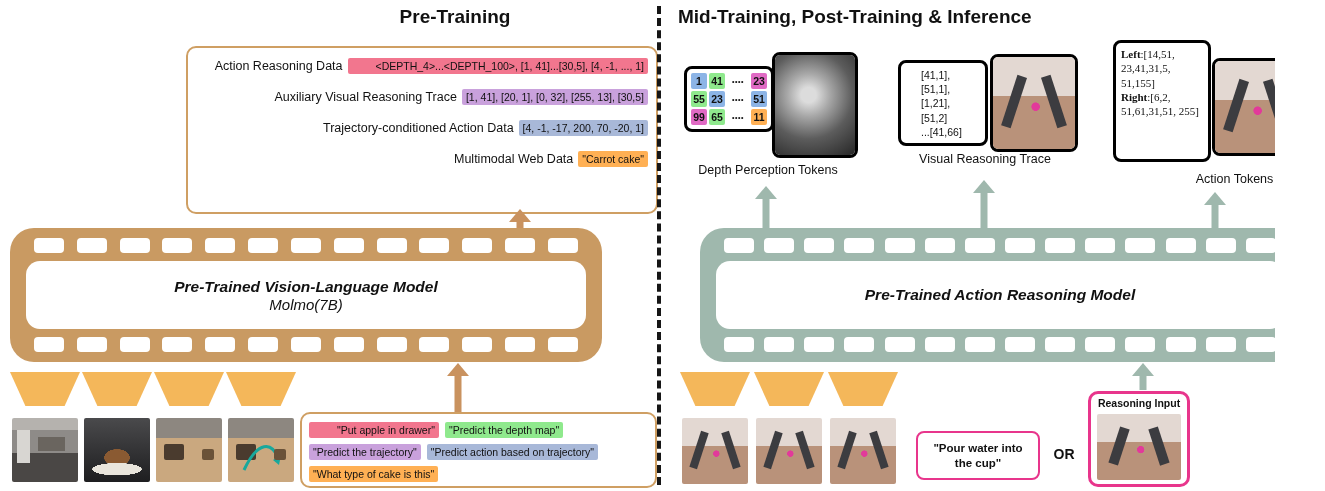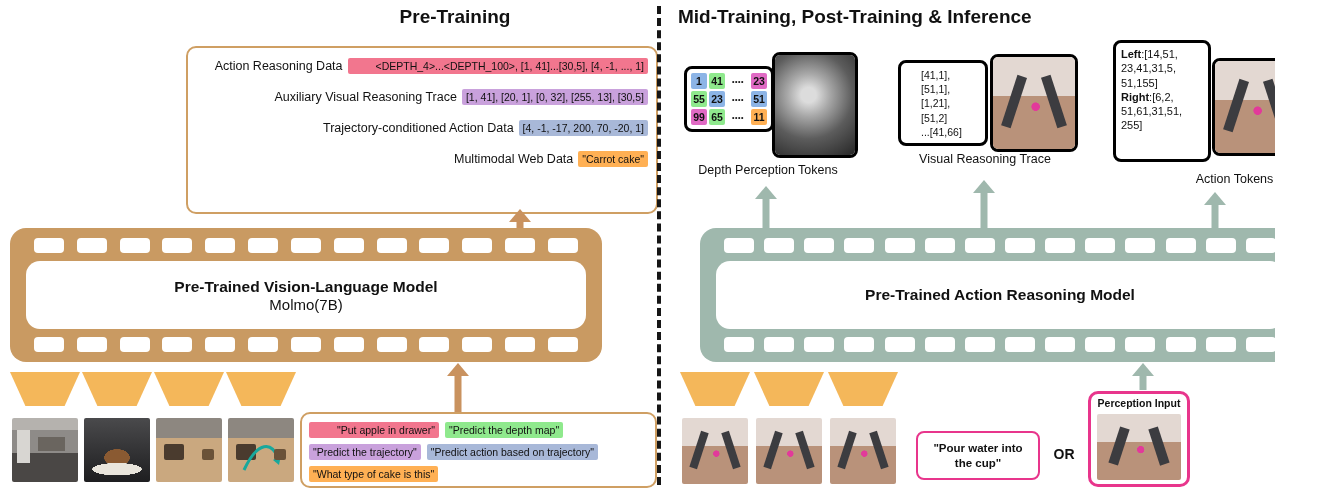--- a/index.html
+++ b/index.html
@@ -17,21 +17,21 @@
 
   .datarow{display:flex;align-items:center;justify-content:flex-end;height:31px;padding-right:8px;}
   .rowlabel{font-size:12.5px;margin-right:5px;white-space:nowrap;}
   .chip{display:inline-block;padding:2px 4px;border-radius:2px;font-size:10.5px;white-space:nowrap;color:#111;}
   .bg-pink{background:#f2768e;padding-left:28px;} .bg-green{background:#8fe98d;} .bg-purple{background:#c9a1dc;}
   .bg-blue{background:#a8b8d8;} .bg-orange{background:#ffb054;}
 
   .chipwrap{display:flex;flex-wrap:wrap;gap:6px;padding:8px 7px;}
 
   
-  .model{position:absolute;border-radius:16px;}
+  .model{position:absolute;border-radius:24px;font-style:italic;}
   .model.tan{background:#c99a62;}
   .model.sage{background:#9fb8ad;}
   .tokrow{position:absolute;left:24px;right:24px;display:flex;justify-content:space-between;}
   .tokrow.top{top:10px;} .tokrow.bot{bottom:10px;}
   .tok{width:30px;height:15px;background:#fff;border-radius:4px;}
   .model-inner{position:absolute;left:16px;right:16px;top:33px;bottom:33px;background:#fff;border-radius:14px;
                display:flex;flex-direction:column;align-items:center;justify-content:center;}
   .model-title{font-size:15.5px;font-weight:bold;}
   .model-sub{font-size:15px;}
 
@@ -225,21 +225,21 @@
       <div>[41,1],[51,1],</div>
       <div>[1,21],[51,2]</div>
       <div>...[41,66]</div>
     </div>
   </div>
   <div class="blackbox" style="left:990px;top:54px;width:82px;height:92px;">
     <div class="fill ph-robot"></div>
   </div>
   <div class="cap" style="left:898px;top:152px;width:174px;">Visual Reasoning Trace</div>
 
-  <div class="blackbox" style="left:1113px;top:40px;width:92px;height:116px;">
+  <div class="blackbox" style="left:1113px;top:40px;width:92px;height:116px;font-family:Liberation Serif, serif;">
     <div class="action-text">
       <div>
         <span class="b">Left</span><span>:[14,51, 23,41,31,5, 51,155]</span>
       </div>
       <div>
         <span class="b">Right</span><span>:[6,2, 51,61,31,51, 255]</span>
       </div>
     </div>
   </div>
   <div class="blackbox" style="left:1212px;top:58px;width:82px;height:92px;">
@@ -304,21 +304,21 @@
 
   <div class="photo ph-robot" style="left:682px;top:418px;width:66px;height:66px;"></div>
   <div class="photo ph-robot" style="left:756px;top:418px;width:66px;height:66px;"></div>
   <div class="photo ph-robot" style="left:830px;top:418px;width:66px;height:66px;"></div>
 
   <div class="pinkbox" style="left:916px;top:431px;width:124px;height:49px;box-sizing:border-box;">
     <div class="pour-text">"Pour water into the cup"</div>
   </div>
   <div class="or" style="left:1044px;top:446px;width:40px;">OR</div>
   <div class="pinkbox thick" style="left:1088px;top:391px;width:102px;height:96px;box-sizing:border-box;">
-    <div class="traj-label">Perception Input</div>
+    <div class="traj-label">Reasoning Input</div>
     <div class="photo ph-robot" style="left:6px;top:20px;width:84px;height:66px;"></div>
   </div>
 
   <div class="arrow sage" style="left:1131px;top:363px;height:27px;">
       <div class="head"></div>
       <div class="shaft"></div>
     </div>
 
 </div>
 

